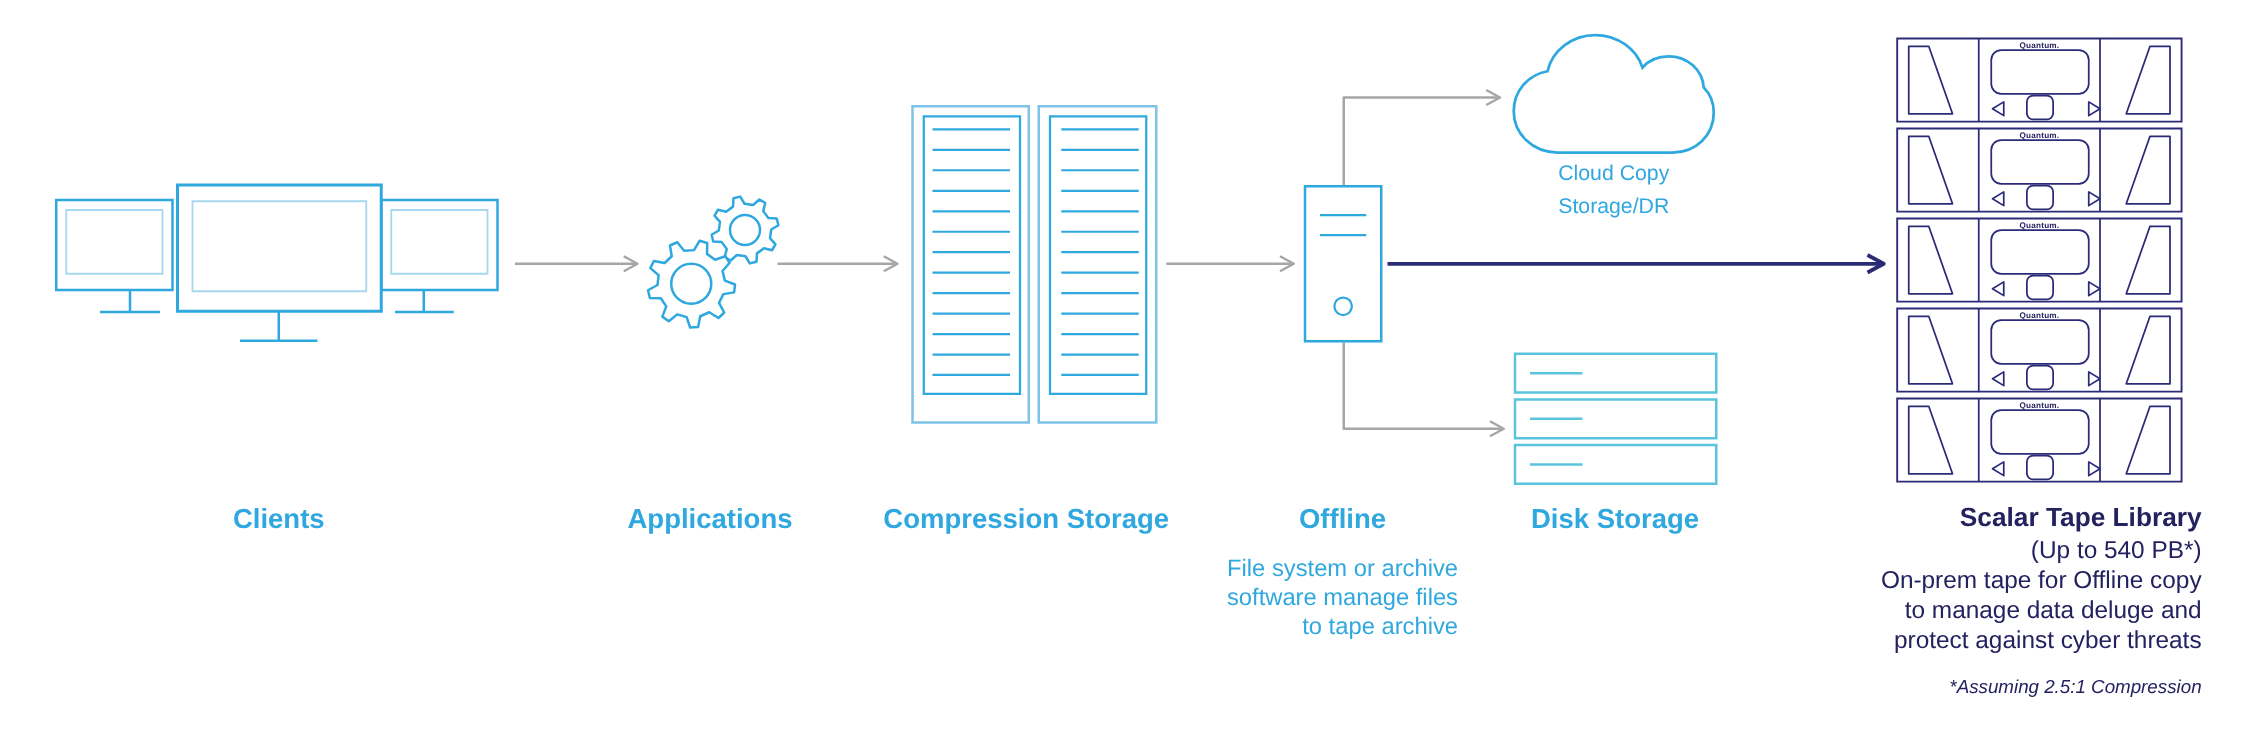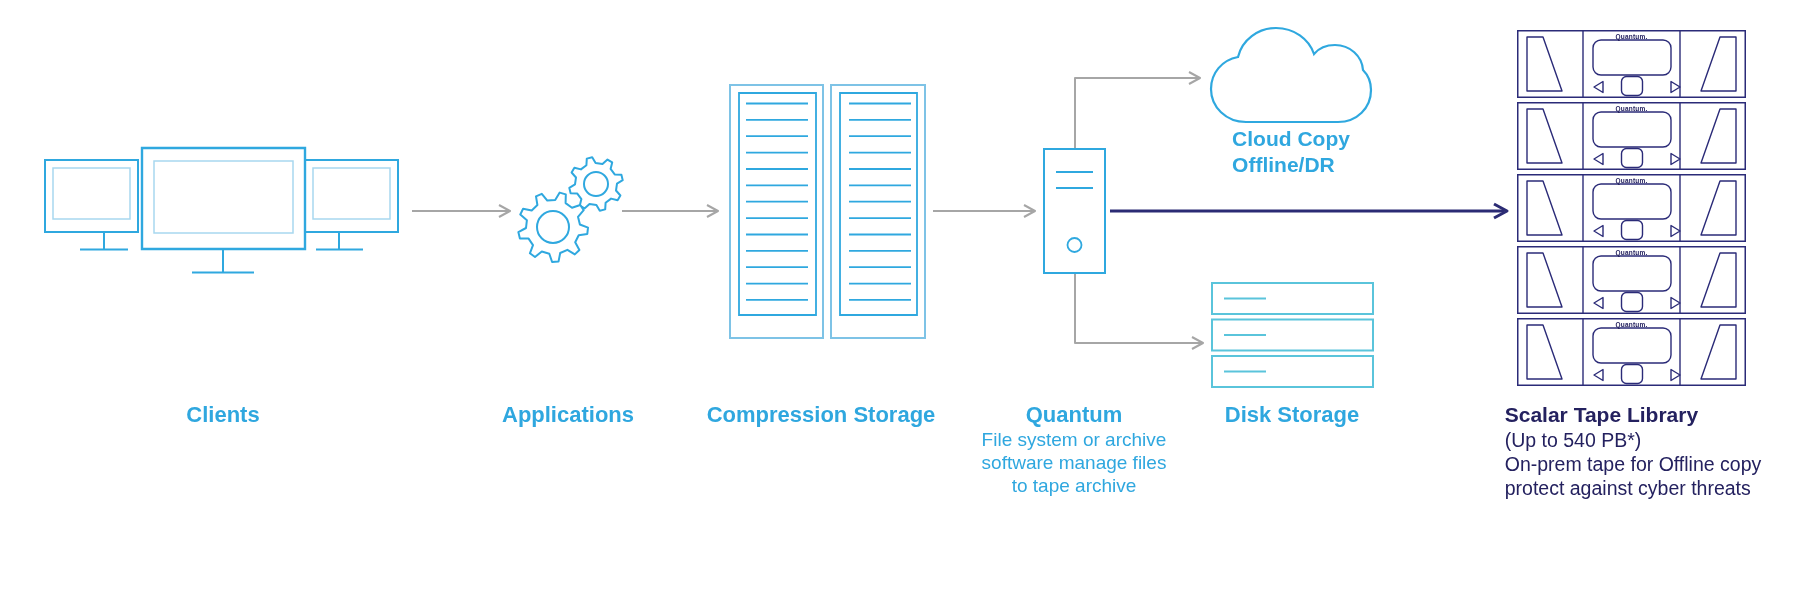--- a/index.html
+++ b/index.html
@@ -32,31 +32,31 @@
     font-family:"Liberation Sans", sans-serif;font-weight:bold;font-size:6.5px;
     fill:var(--text-navy);text-anchor:middle;letter-spacing:.2px;
   }
   .node-label{
     position:absolute;transform:translateX(-50%);
     font-weight:bold;font-size:22px;color:var(--label-blue);
     white-space:nowrap;text-align:right;
   }
   .cloud-label{
     position:absolute;transform:translateX(-50%);
-    font-weight:bold;font-size:21px;line-height:26px;color:var(--label-blue);
-    white-space:nowrap;text-align:left;
+    font-weight:normal;font-size:17px;line-height:26px;color:var(--label-blue);
+    white-space:nowrap;text-align:right;
   }
   .archive-desc{
     position:absolute;transform:translateX(-50%);
     font-size:19px;line-height:23px;color:var(--label-blue);
-    white-space:nowrap;text-align:center;font-weight:400;
+    white-space:nowrap;text-align:right;font-weight:400;margin-top:16px;
   }
   .tape-text{
     position:absolute;transform:translateX(-50%);
-    color:var(--text-navy);text-align:left;white-space:nowrap;
+    color:var(--text-navy);text-align:right;white-space:nowrap;
   }
   .tape-title{font-weight:bold;font-size:21px;line-height:25px;}
   .tape-capacity{font-size:19.5px;line-height:24px;margin-top:1px;}
   .tape-desc{font-size:19.5px;line-height:24px;}
   .tape-footnote{font-style:italic;font-size:15px;margin-top:17px;}
 </style>
 </head>
 <body>
 
 <div class="canvas">
@@ -191,34 +191,36 @@
       <use href="#tape-module" x="1517" y="246"></use>
       <text class="quantum-text" x="1631.5" y="254.5">Quantum.</text>
       <use href="#tape-module" x="1517" y="318"></use>
       <text class="quantum-text" x="1631.5" y="326.5">Quantum.</text>
     </g>
   </svg>
 
   <div class="node-label" style="left:223px;top:402px">Clients</div>
   <div class="node-label" style="left:568px;top:402px">Applications</div>
   <div class="node-label" style="left:821px;top:402px">Compression Storage</div>
-  <div class="node-label" style="left:1074px;top:402px">Quantum</div>
+  <div class="node-label" style="left:1074px;top:402px">Offline</div>
   <div class="node-label" style="left:1292px;top:402px">Disk Storage</div>
 
   <div class="cloud-label" style="left:1291px;top:126px">
     <div>Cloud Copy</div>
-    <div>Offline/DR</div>
+    <div>Storage/DR</div>
   </div>
 
   <div class="archive-desc" style="left:1074px;top:428px">
     <div>File system or archive</div>
     <div>software manage files</div>
     <div>to tape archive</div>
   </div>
 
   <div class="tape-text" style="left:1633px;top:402px">
     <div class="tape-title">Scalar Tape Library</div>
     <div class="tape-capacity">(Up to 540 PB*)</div>
     <div class="tape-desc">On-prem tape for Offline copy</div>
+    <div class="tape-desc">to manage data deluge and</div>
     <div class="tape-desc">protect against cyber threats</div>
+    <div class="tape-footnote">*Assuming 2.5:1 Compression</div>
   </div>
 
 </div>
 
 </body></html>

